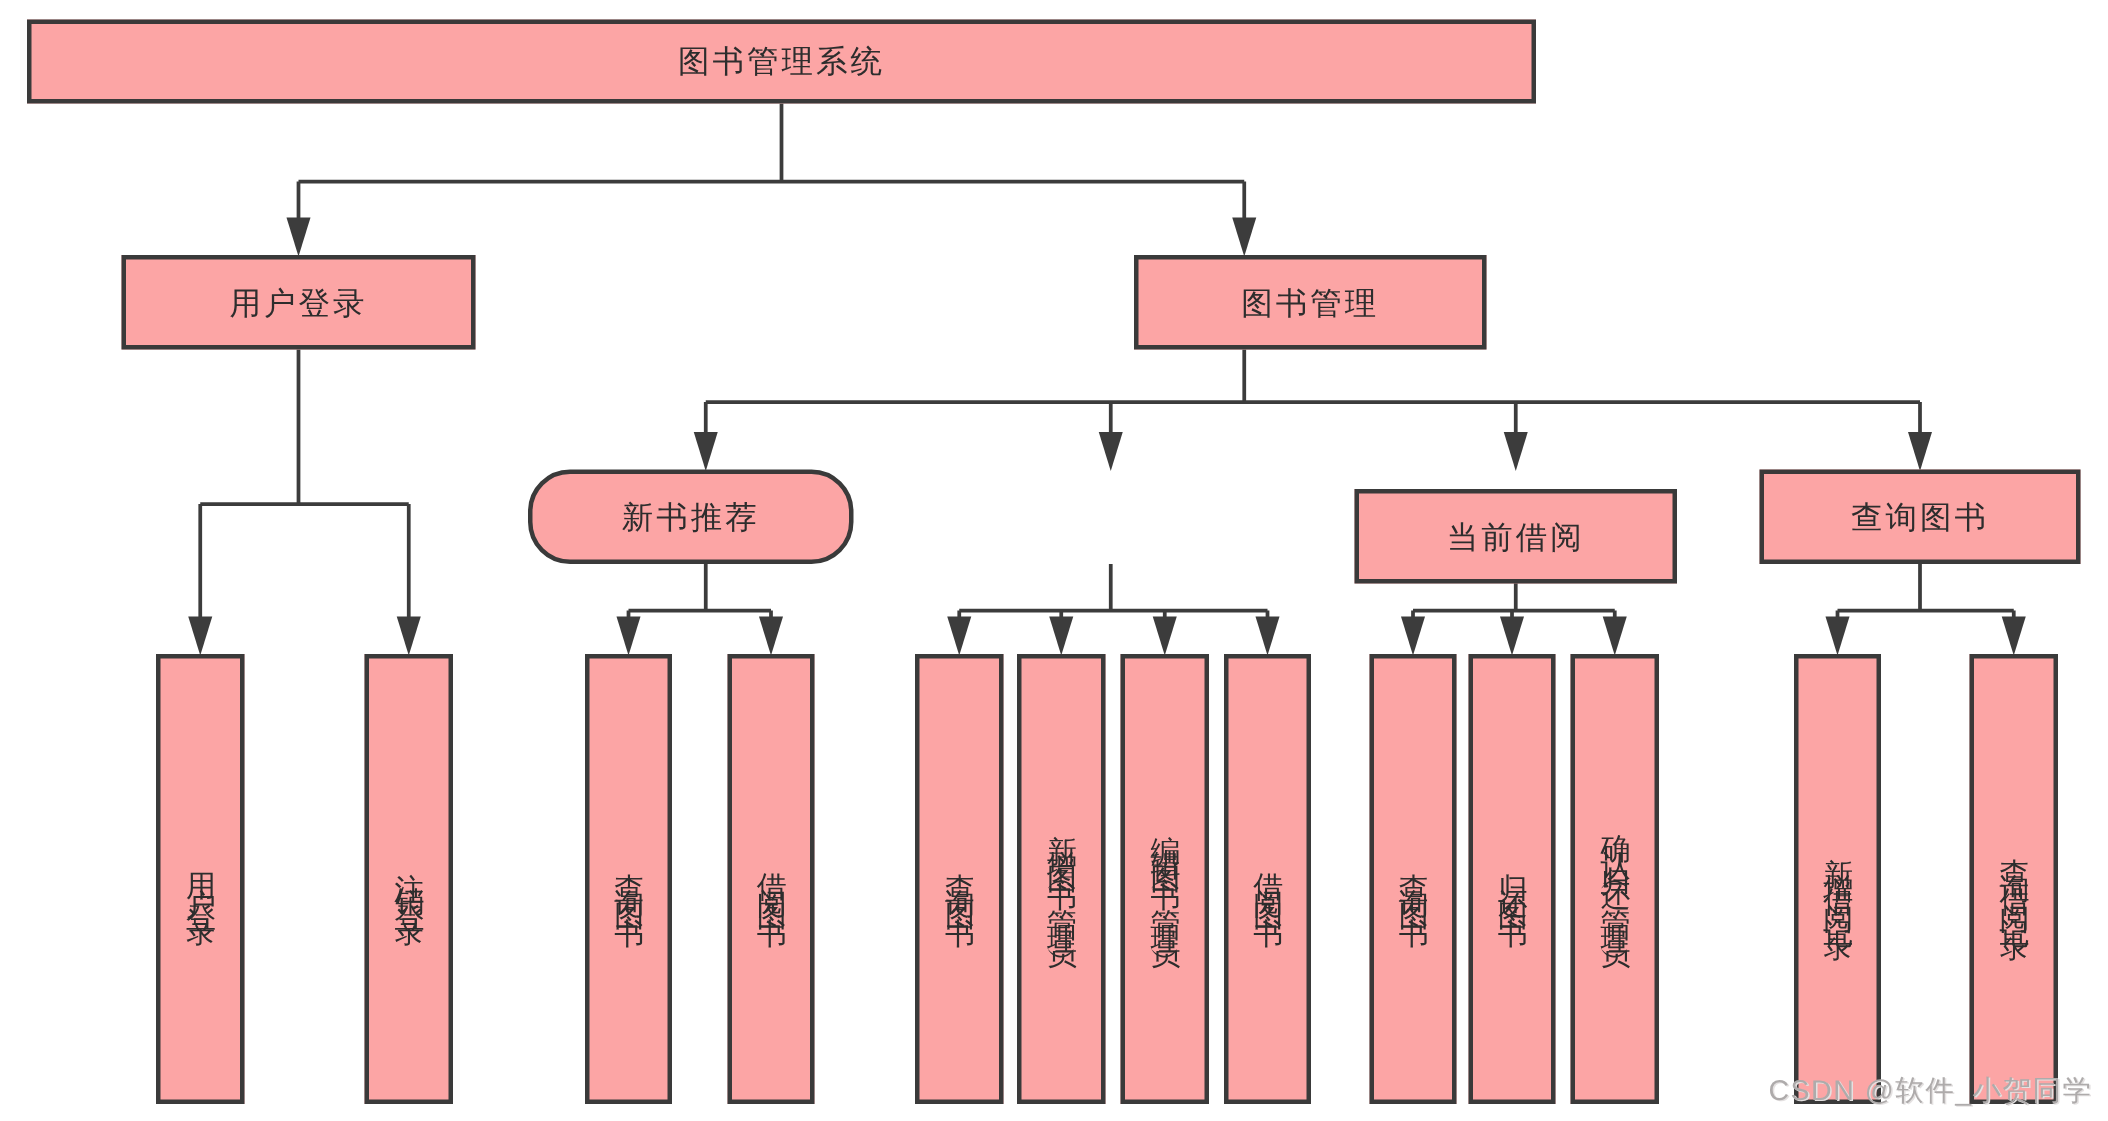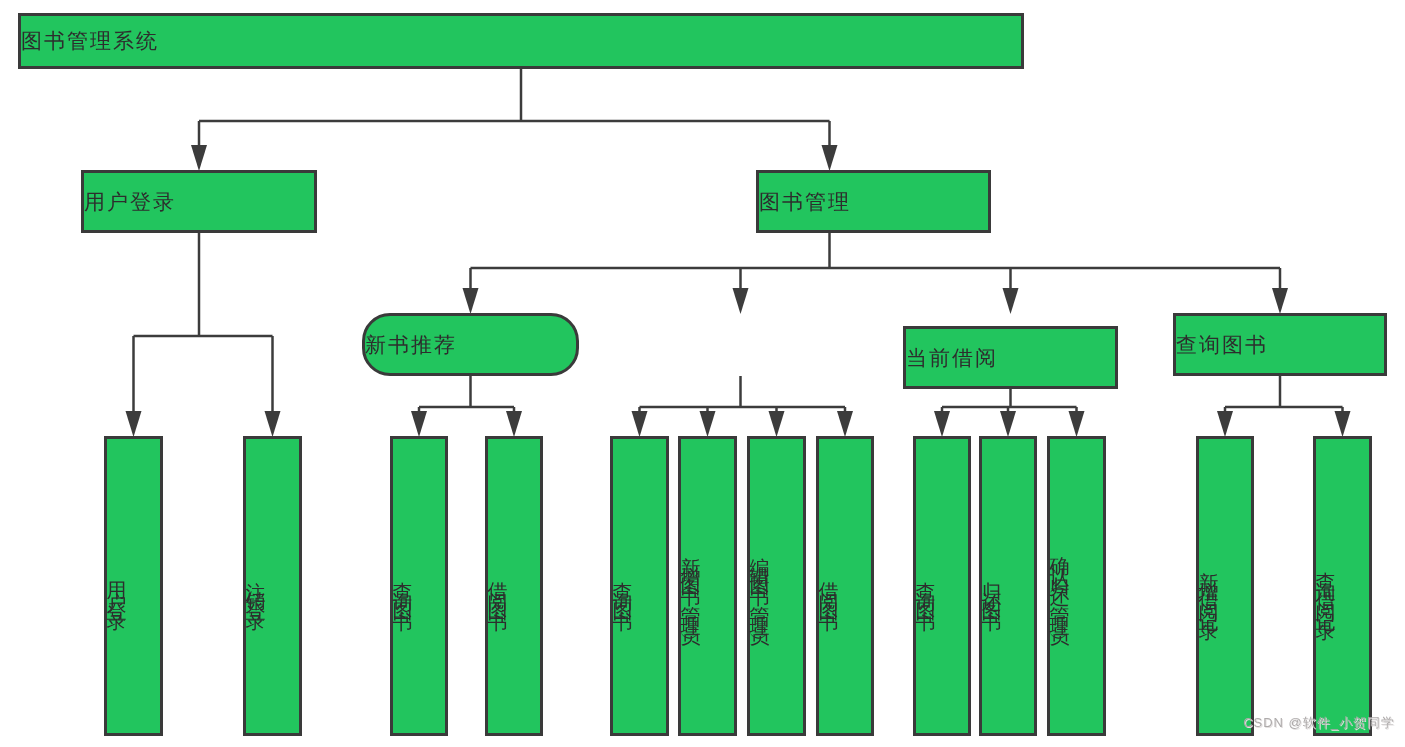--- a/index.html
+++ b/index.html
@@ -17,45 +17,46 @@
   }
   #connector-svg {
     position: absolute;
     left: 0;
     top: 0;
     z-index: 0;
   }
   .node {
     position: absolute;
     box-sizing: border-box;
-    background: #22c55e;
+    background: #fca5a5;
     border: 3px solid #3a3a3a;
     display: flex;
     align-items: center;
+    justify-content: center;
     z-index: 1;
     color: #2d2d2d;
   }
   .node .label {
     font-size: 21px;
     letter-spacing: 2px;
     white-space: nowrap;
     text-align: center;
   }
   .node.vertical .label {
     writing-mode: vertical-rl;
     text-orientation: mixed;
     font-size: 20px;
     letter-spacing: 10px;
     line-height: 1;
   }
   .watermark {
     position: absolute;
     right: 10px;
     top: 714px;
-    font-size: 13px;
+    font-size: 19px;
     letter-spacing: 1px;
     color: #aeabab;
     text-shadow: 1px 1px 0 #e4e1e1;
     z-index: 2;
     white-space: nowrap;
   }
 </style>
 </head>
 <body>
 
@@ -118,21 +119,21 @@
 
   <div class="node" style="left: 18px; top: 13px; width: 1006px; height: 56px; border-color: rgb(58, 58, 58); color: rgb(45, 45, 45);">
       <span class="label">图书管理系统</span>
     </div>
   <div class="node" style="left: 81px; top: 170px; width: 236px; height: 63px; border-color: rgb(58, 58, 58); color: rgb(45, 45, 45);">
       <span class="label">用户登录</span>
     </div>
   <div class="node" style="left: 712px; top: 170px; width: 235px; height: 63px; border-color: rgb(58, 58, 58); color: rgb(45, 45, 45); margin-left: 44px;">
       <span class="label">图书管理</span>
     </div>
-  <div class="node" style="left: 362px; top: 313px; width: 217px; height: 63px; border-color: rgb(58, 58, 58); color: rgb(45, 45, 45); border-radius: 28px;">
+  <div class="node" style="left: 352px; top: 313px; width: 217px; height: 63px; border-color: rgb(58, 58, 58); color: rgb(45, 45, 45); border-radius: 28px;">
       <span class="label">新书推荐</span>
     </div>
   <div class="node" style="left: 903px; top: 326px; width: 215px; height: 63px; border-color: rgb(58, 58, 58); color: rgb(45, 45, 45);">
       <span class="label">当前借阅</span>
     </div>
   <div class="node" style="left: 1173px; top: 313px; width: 214px; height: 63px; border-color: rgb(58, 58, 58); color: rgb(45, 45, 45);">
       <span class="label">查询图书</span>
     </div>
   <div class="node vertical" style="left: 104px; top: 436px; width: 59px; height: 300px; border-color: rgb(58, 58, 58); color: rgb(45, 45, 45);">
       <span class="label">用户登录</span>

